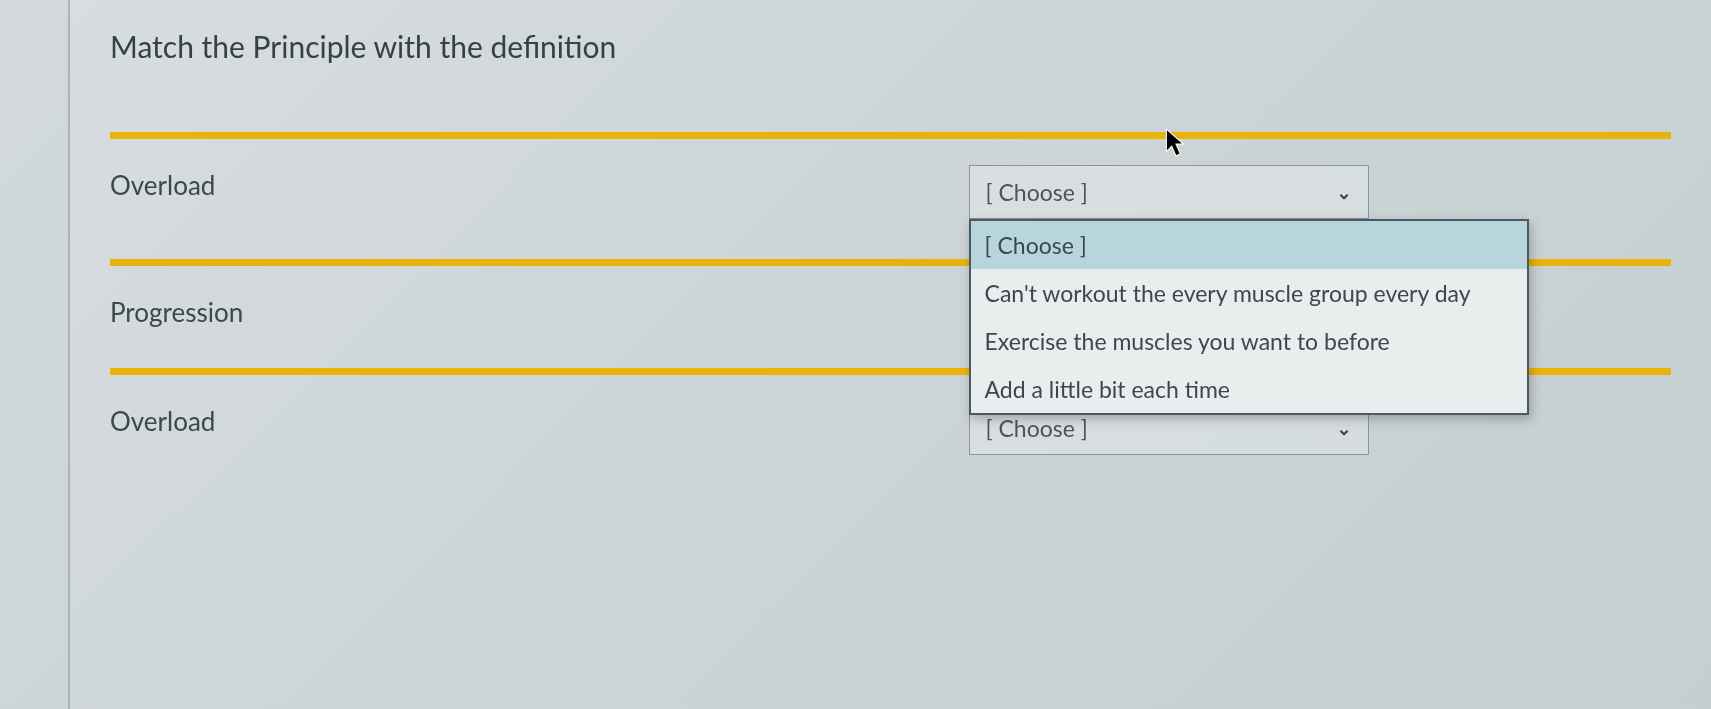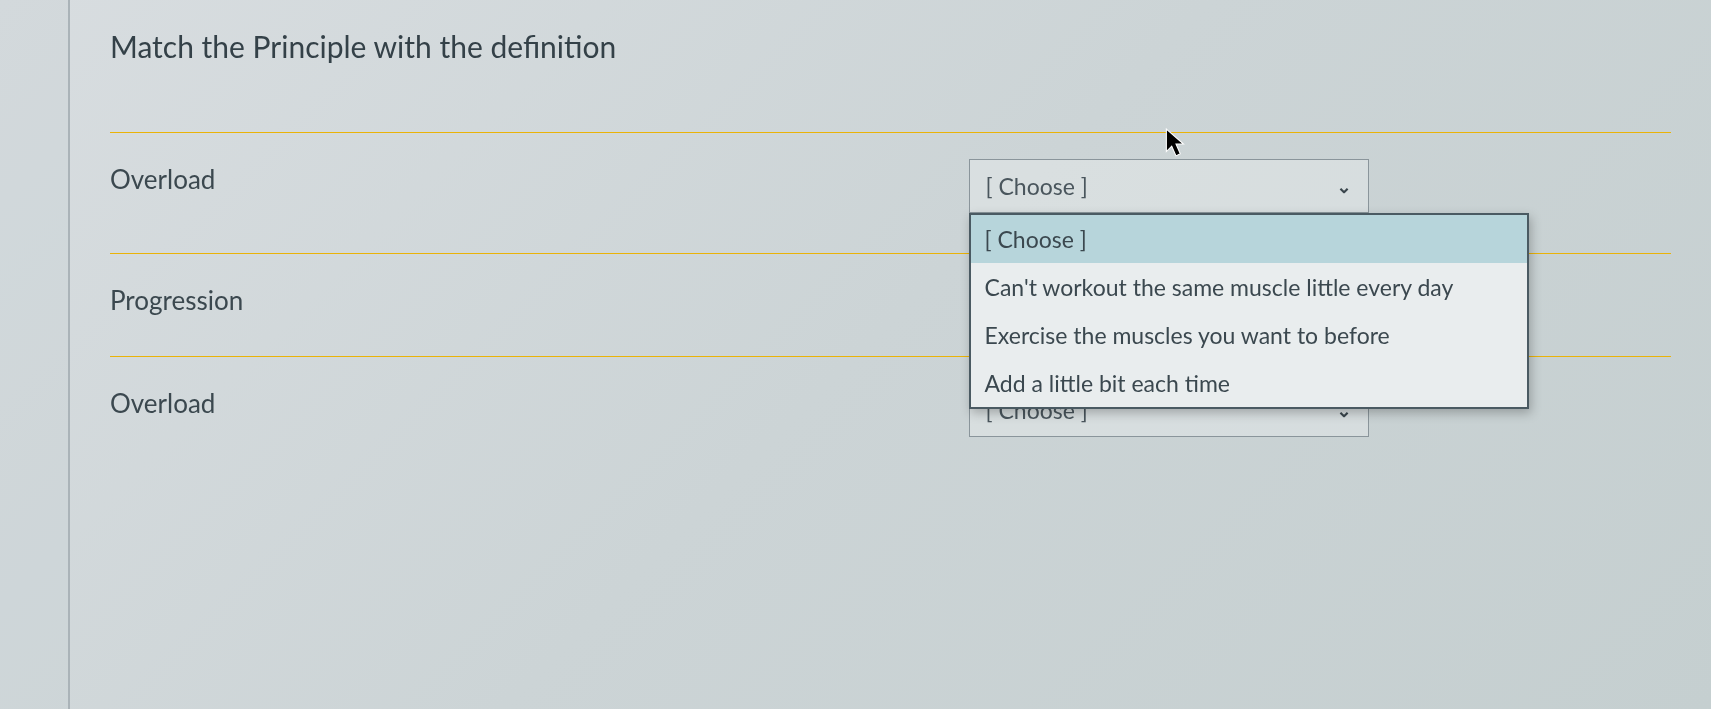--- a/index.html
+++ b/index.html
@@ -31,21 +31,21 @@
     }
     .question-prompt {
       font-size: 30px;
       color: #344148;
       margin-bottom: 68px;
       font-weight: 400;
     }
     .match-row {
       display: flex;
       align-items: flex-start;
-      border-top: 1px solid #eab308;
+      border-top: 7px solid #eab308;
       padding: 26px 0 40px 0;
       position: relative;
     }
     .principle-label {
       flex: 0 0 55%;
       font-size: 26px;
       color: #3b484f;
       padding-top: 4px;
     }
     .select-area {
@@ -114,21 +114,21 @@
 
   <div class="match-row">
     <div class="principle-label">Overload</div>
     <div class="select-area">
       <div class="select-box">
         <span>[ Choose ]</span>
         <span class="chev">⌄</span>
       </div>
       <div class="dropdown-panel">
         <div class="dropdown-option highlight">[ Choose ]</div>
-        <div class="dropdown-option">Can't workout the same muscle little every day</div>
+        <div class="dropdown-option">Can't workout the every muscle group every day</div>
         <div class="dropdown-option">Exercise the muscles you want to before</div>
         <div class="dropdown-option">Add a little bit each time</div>
       </div>
     </div>
   </div>
 
   <div class="match-row">
     <div class="principle-label">Progression</div>
     <div class="select-area"></div>
   </div>

